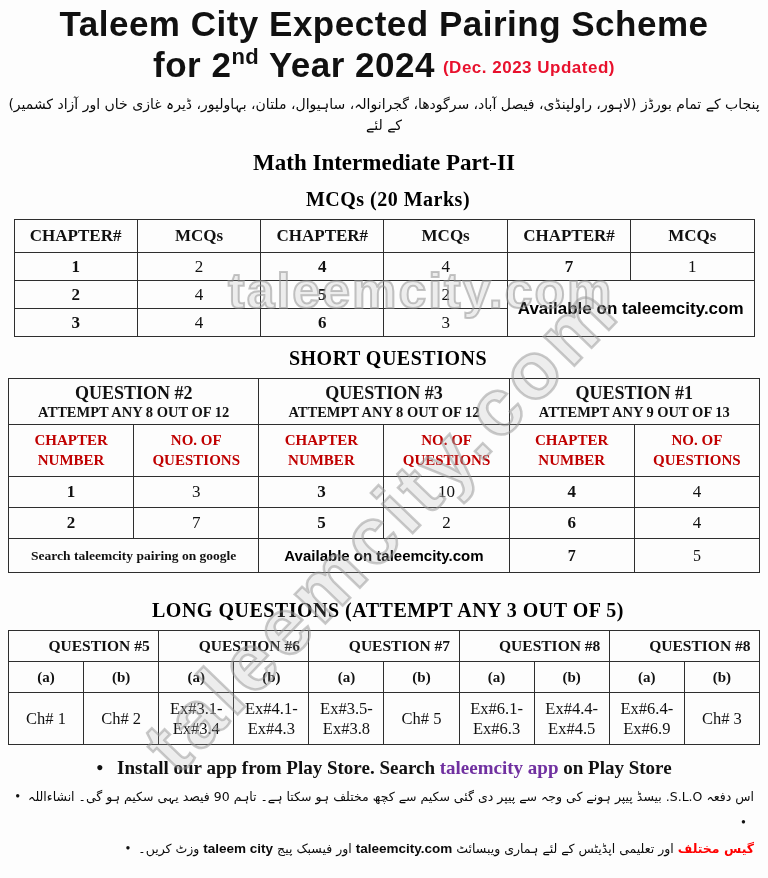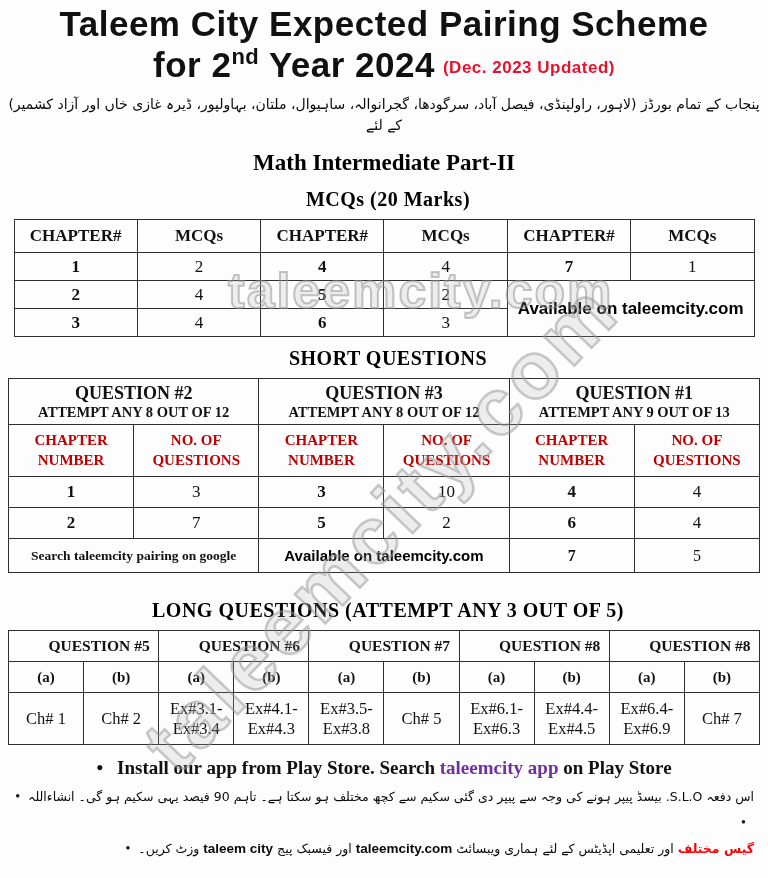--- a/index.html
+++ b/index.html
@@ -236,21 +236,21 @@
     <tr class="data-row">
       <td>Ch# 1</td>
       <td>Ch# 2</td>
       <td>Ex#3.1- Ex#3.4</td>
       <td>Ex#4.1- Ex#4.3</td>
       <td>Ex#3.5- Ex#3.8</td>
       <td>Ch# 5</td>
       <td>Ex#6.1- Ex#6.3</td>
       <td>Ex#4.4- Ex#4.5</td>
       <td>Ex#6.4- Ex#6.9</td>
-      <td>Ch# 7</td>
+      <td>Ch# 3</td>
     </tr>
   </tbody>
     </table>
 
   <div class="notes">
     <div class="note-en">
       <span class="bullet">•</span>
       <span><span>Install our app from Play Store. Search </span><span class="hl-purple">taleemcity app</span><span> on Play Store</span></span>
     </div>
     <div class="note-ur">

